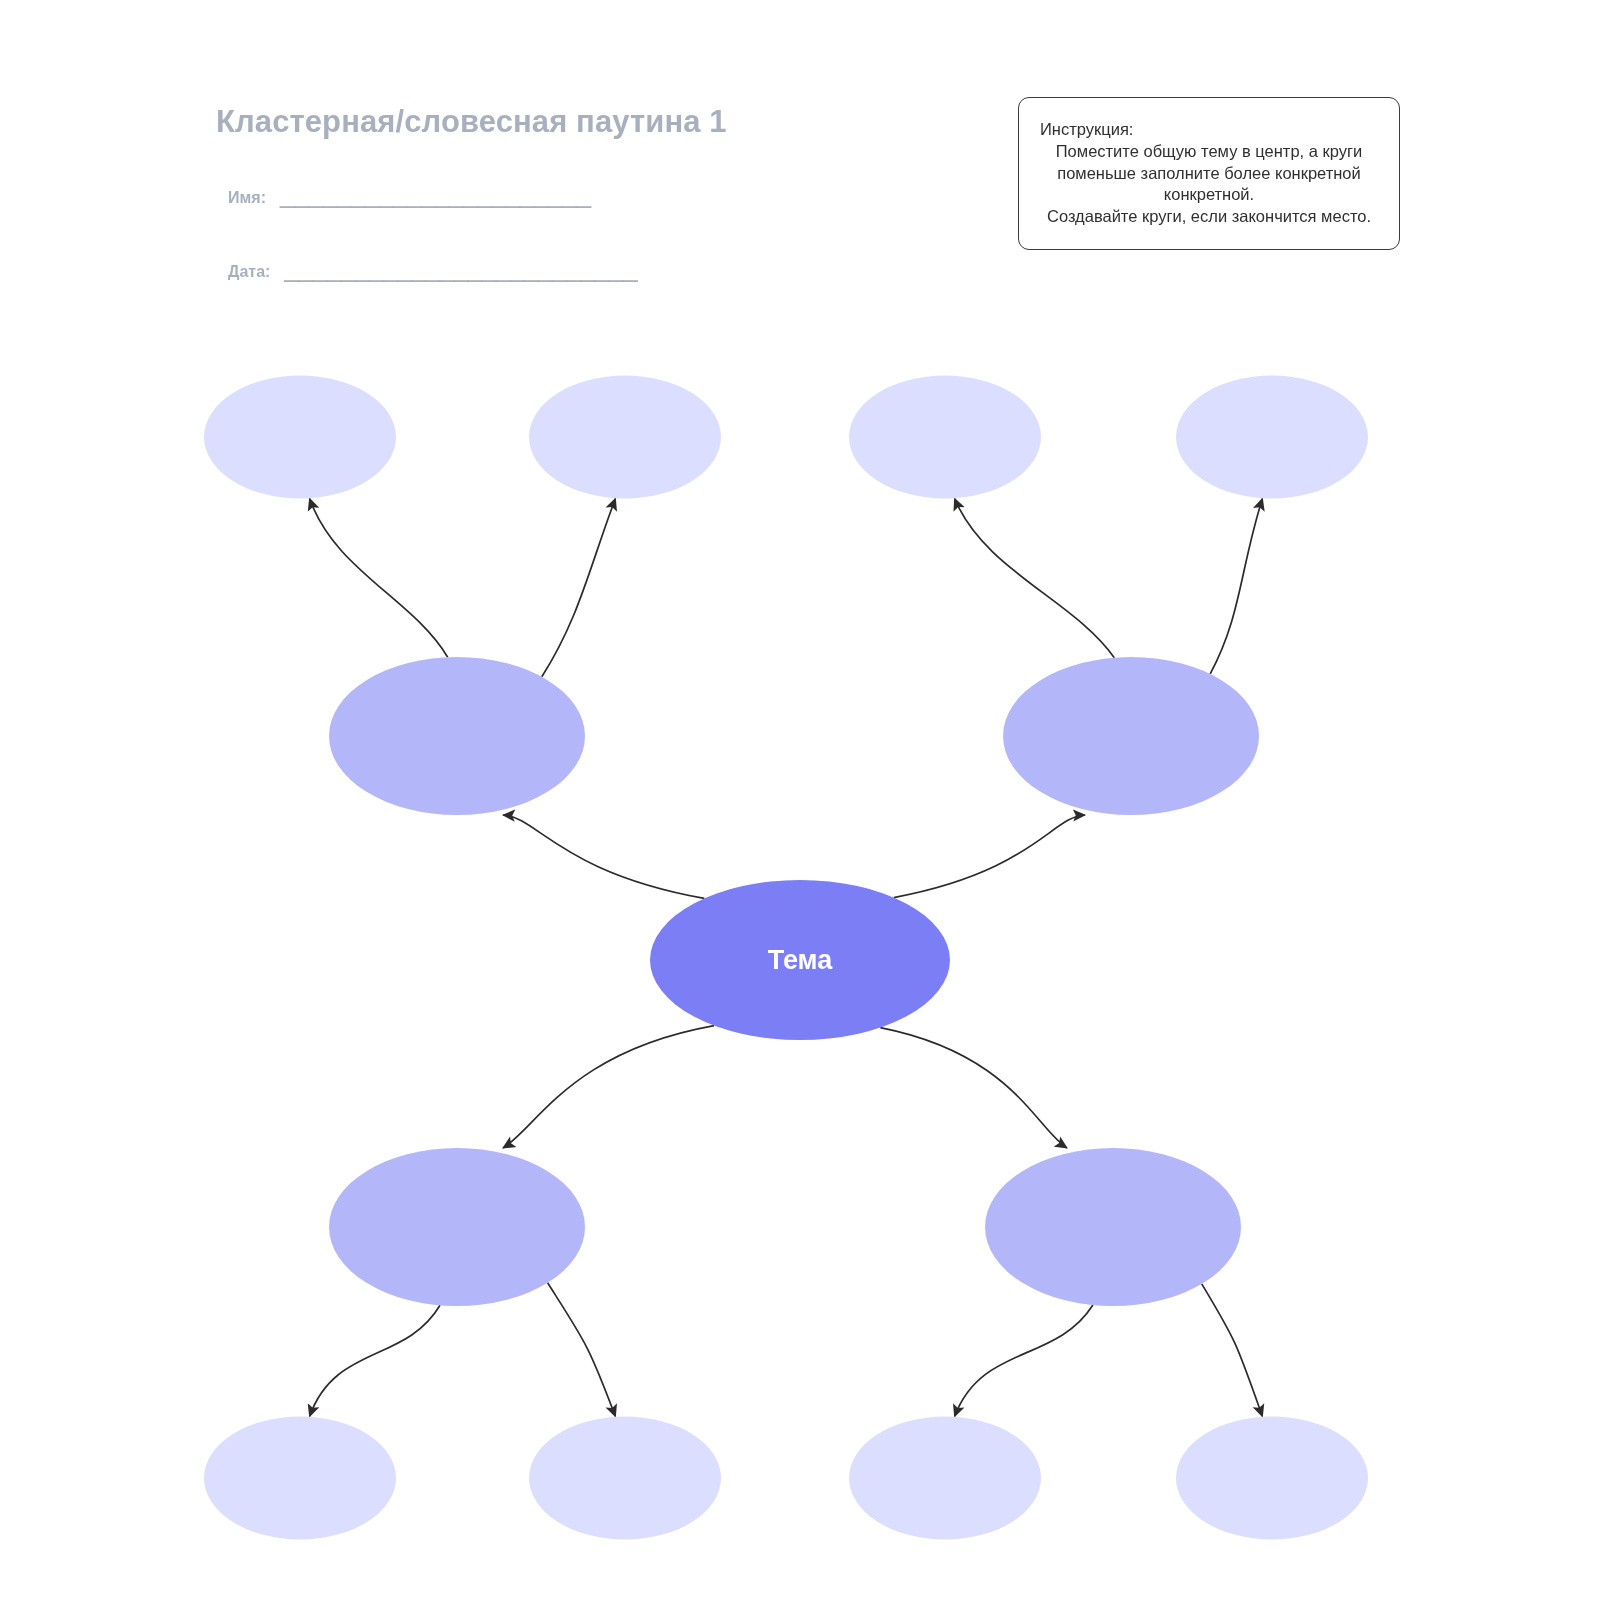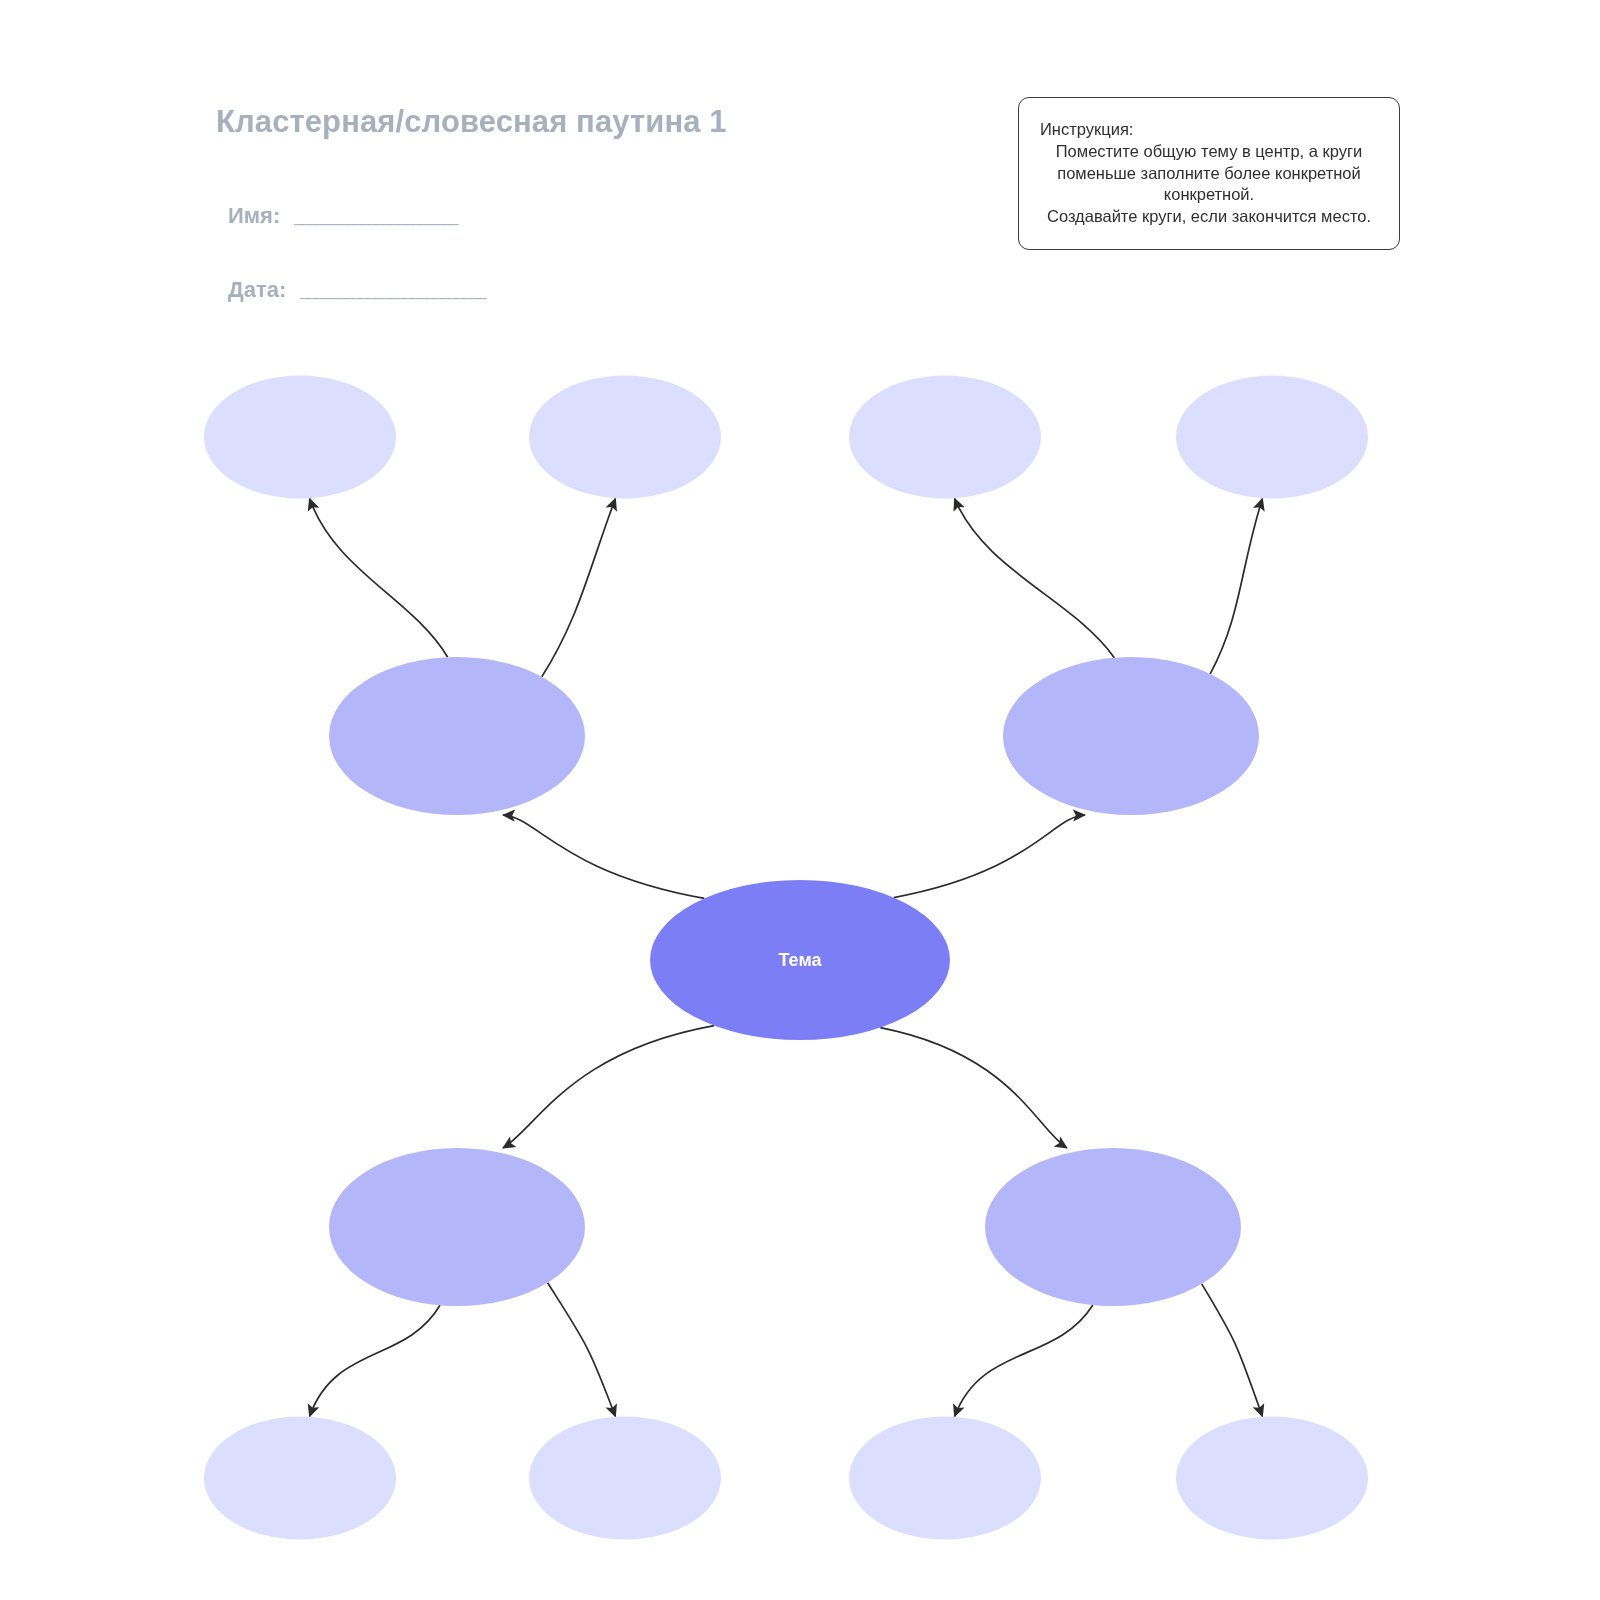--- a/index.html
+++ b/index.html
@@ -40,28 +40,27 @@
   .field-row {
     position: absolute;
     display: flex;
     align-items: baseline;
     white-space: nowrap;
   }
   .field-name { left: 228px; top: 178px; }
   .field-date { left: 228px; top: 252px; }
 
   .field-label {
-    font-size: 22px;
+    font-size: 16px;
     font-weight: bold;
     color: #a8b0be;
-    margin-top: 25px;
   }
   .field-line {
     margin-left: 14px;
-    font-size: 16px;
+    font-size: 28px;
     font-weight: normal;
     color: #a8b0be;
     letter-spacing: -1.5px;
     position: relative;
     top: -1px;
   }
 
   
   .instruction-box {
     position: absolute;
@@ -93,21 +92,21 @@
   .node {
     position: absolute;
     border-radius: 50%;
     box-sizing: border-box;
     display: flex;
     align-items: center;
     justify-content: center;
     transform: translate(-50%, -50%);
   }
   .node-label {
-    font-size: 18px;
+    font-size: 27px;
     font-weight: bold;
     color: #ffffff;
     text-align: center;
     pointer-events: none;
   }
 
   .node-center { width: 300px; height: 160px; }
   .node-mid    { width: 256px; height: 158px; }
   .node-leaf   { width: 192px; height: 123px; }
 </style>

